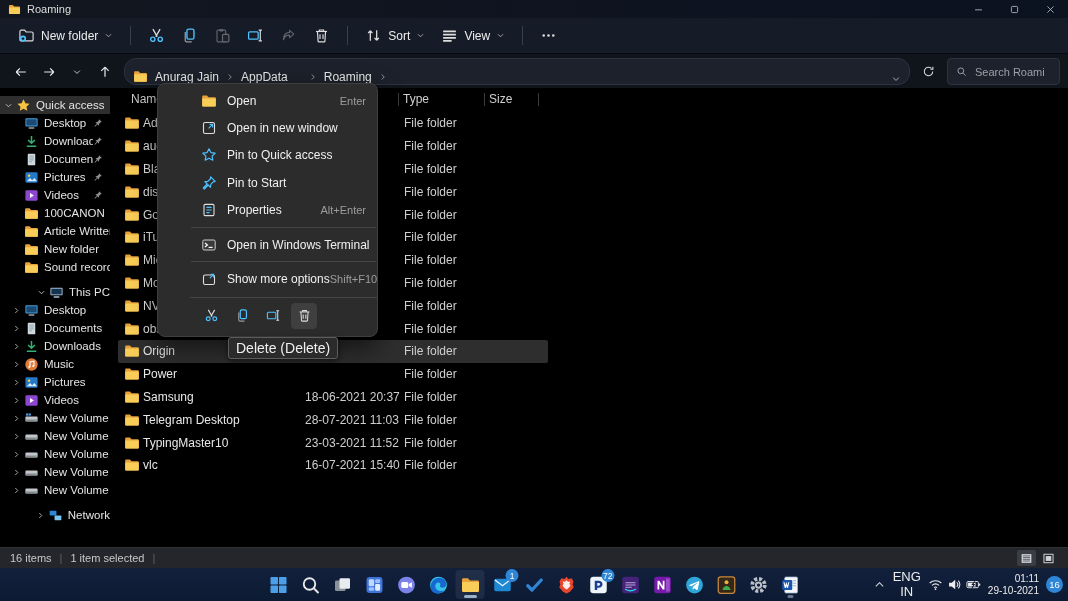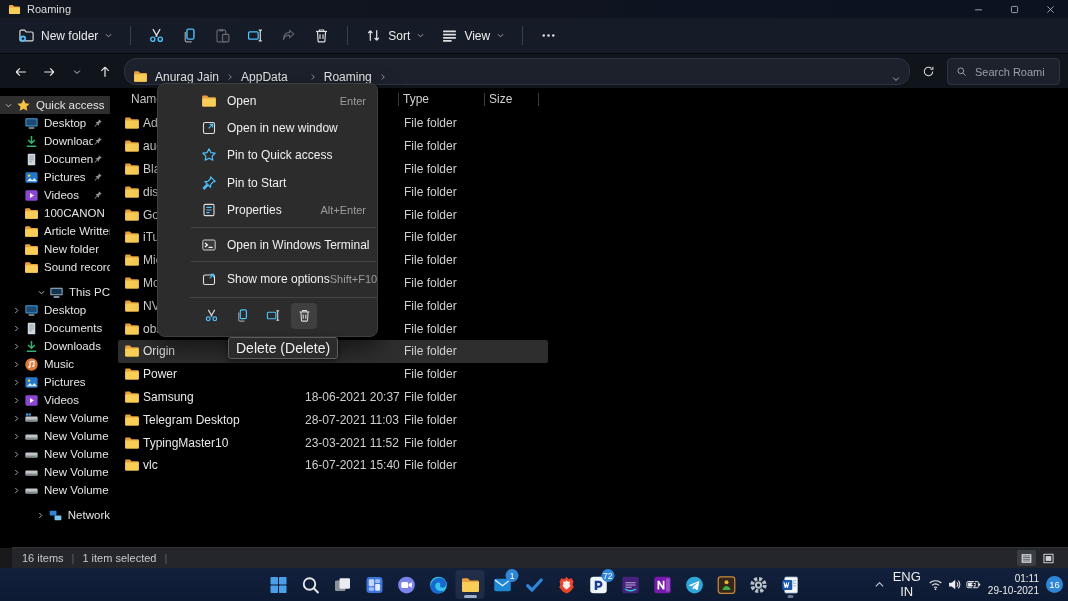--- a/index.html
+++ b/index.html
@@ -64,21 +64,21 @@
   .hdiv{width:1px;height:13px;background:#3c3c3c;}
   .rows{padding-left:8px;padding-top:2px;width:430px;}
   .file-row{height:22.8px;display:flex;align-items:center;padding-left:6px;border-radius:2px;}
   .file-row.selected{background:#2e2e2e;}
   .fr-ico{width:16px;height:16px;margin-right:3px;flex:none;}
   .fr-name{width:162px;color:#e8e8e8;white-space:nowrap;overflow:hidden;}
   .fr-date{width:99px;color:#cfcfcf;}
   .fr-type{width:86px;color:#cfcfcf;}
   .fr-size{width:47px;color:#cfcfcf;}
   
-  .statusbar{position:absolute;left:12px;right:0;bottom:0;height:20px;background:#24262b;border-top:1px solid #323232;
+  .statusbar{position:absolute;left:0;right:0;bottom:0;height:20px;background:#24262b;border-top:1px solid #323232;
     display:flex;align-items:center;padding:0 10px;font-size:11px;color:#c8c8c8;text-align:right;}
   .st-sep{color:#606060;margin:0 8px;}
   .st-right{margin-left:auto;display:flex;gap:3px;}
   .st-btn{width:19px;height:16px;display:flex;align-items:center;justify-content:center;border-radius:2px;}
   .st-btn.active{background:#3a3d42;}
   .st-btn svg{width:13px;height:13px;}
   
   .context-menu{position:absolute;left:157px;top:83px;width:221px;box-sizing:border-box;background:#2c2c2c;
     border:1px solid #3f3f3f;border-radius:8px;box-shadow:0 10px 26px rgba(0,0,0,.6);padding-top:3px;z-index:50;font-size:12px;padding-left:32px;}
   .menu-item{height:27.4px;display:flex;align-items:center;padding:0 7px;margin:0 4px;border-radius:4px;color:#f0f0f0;}

